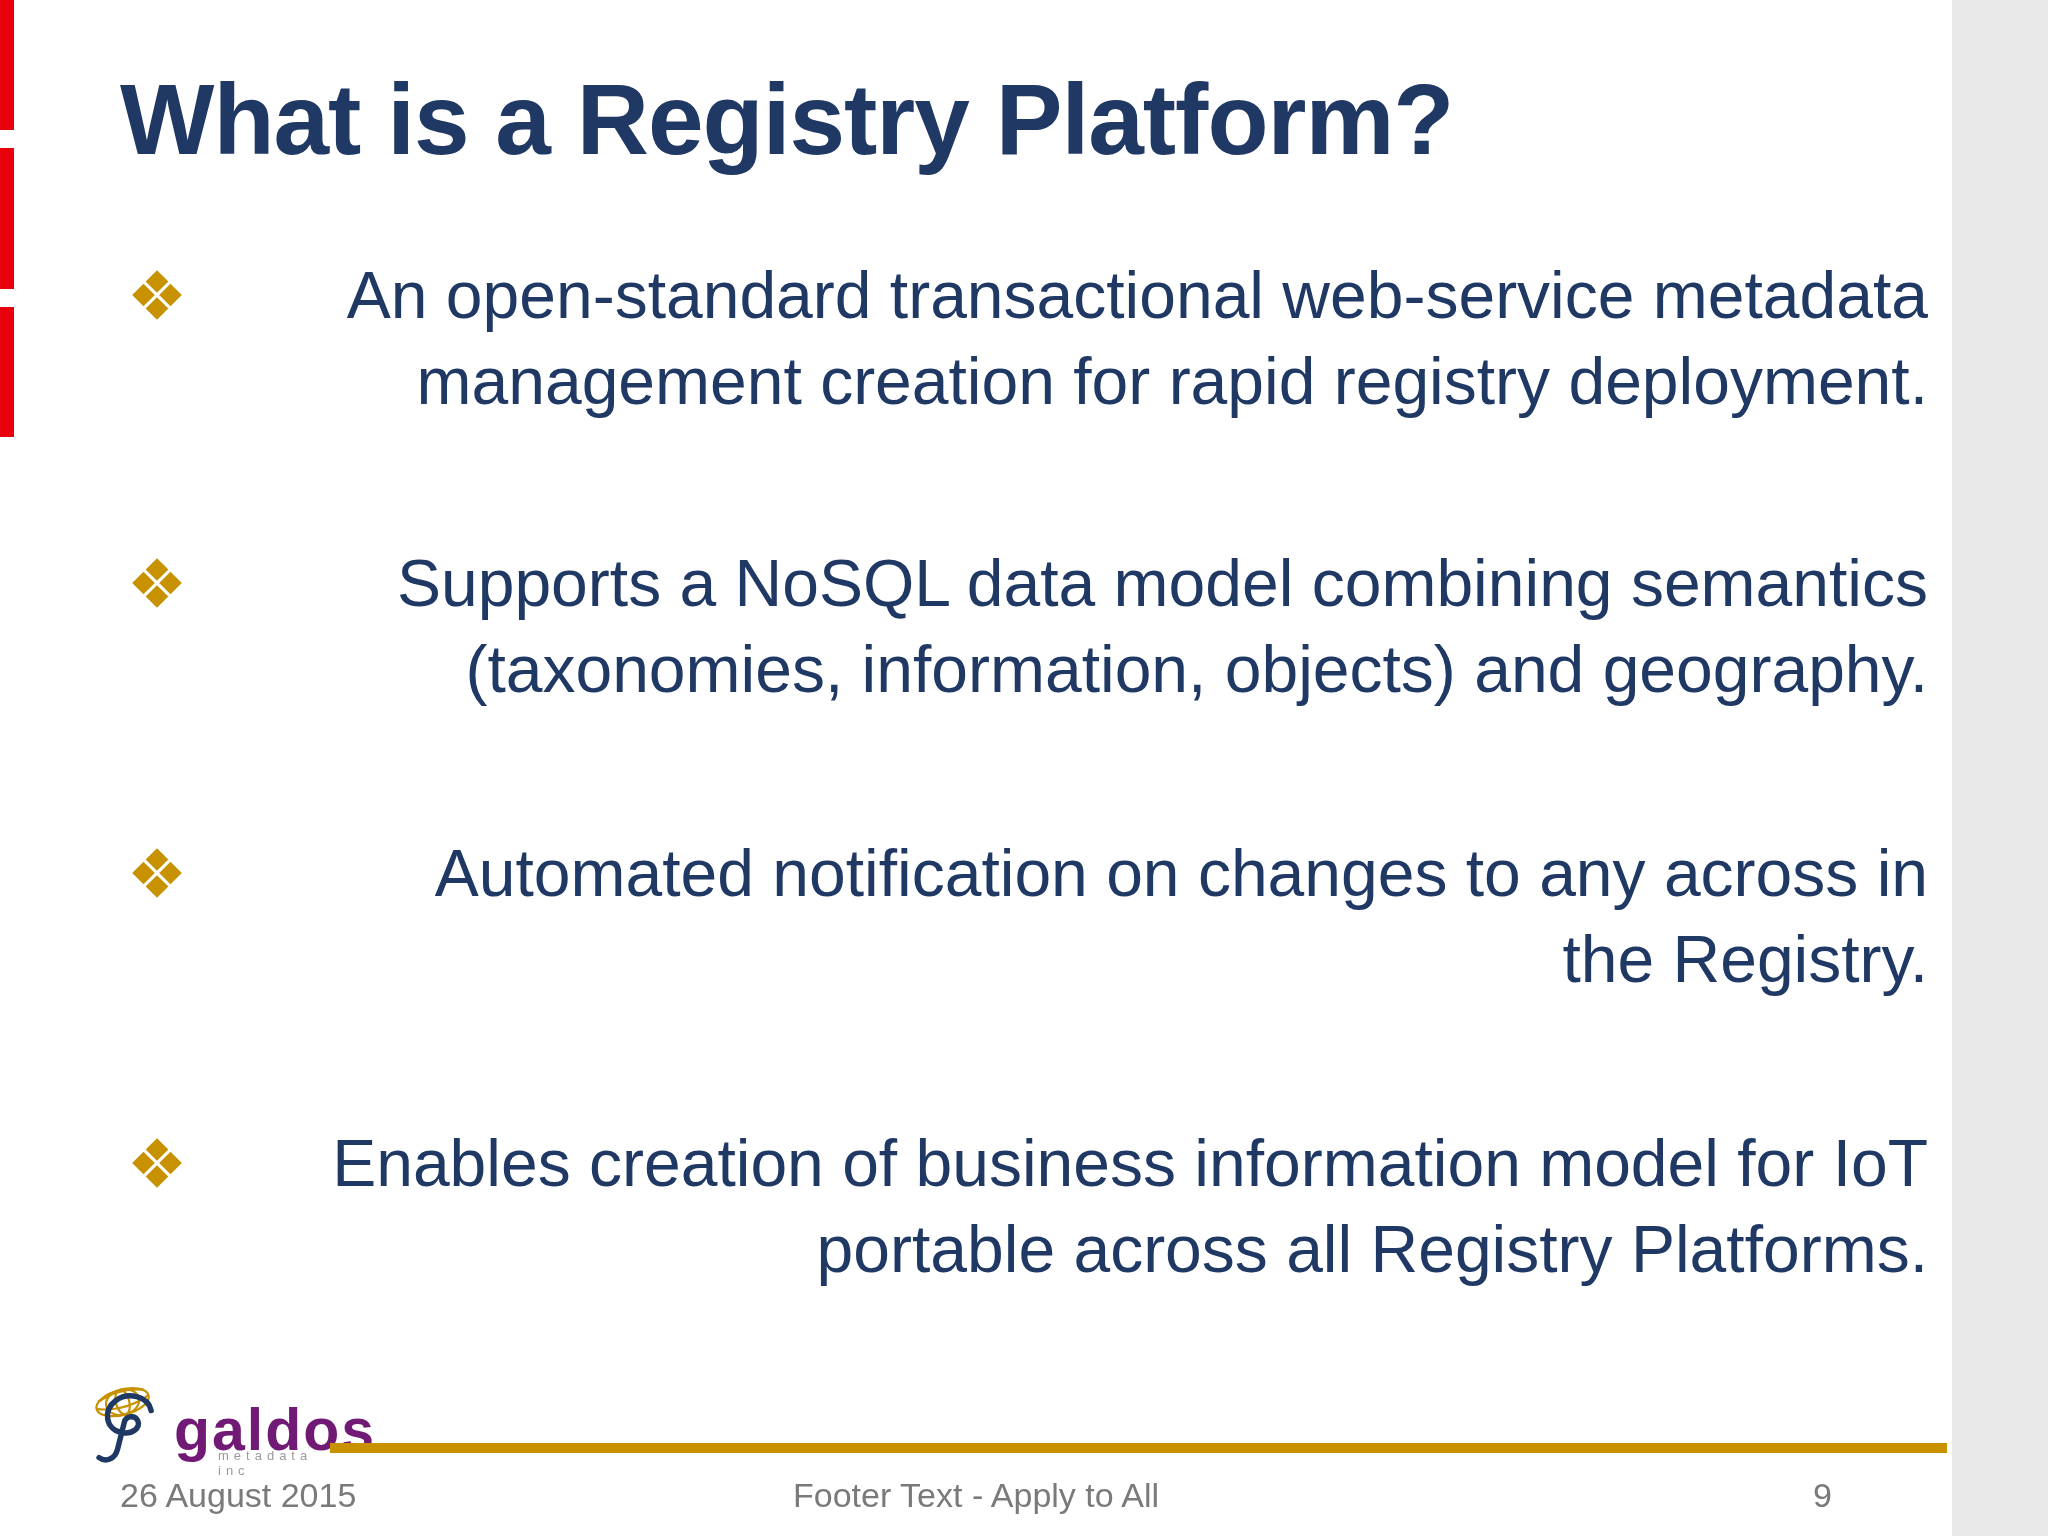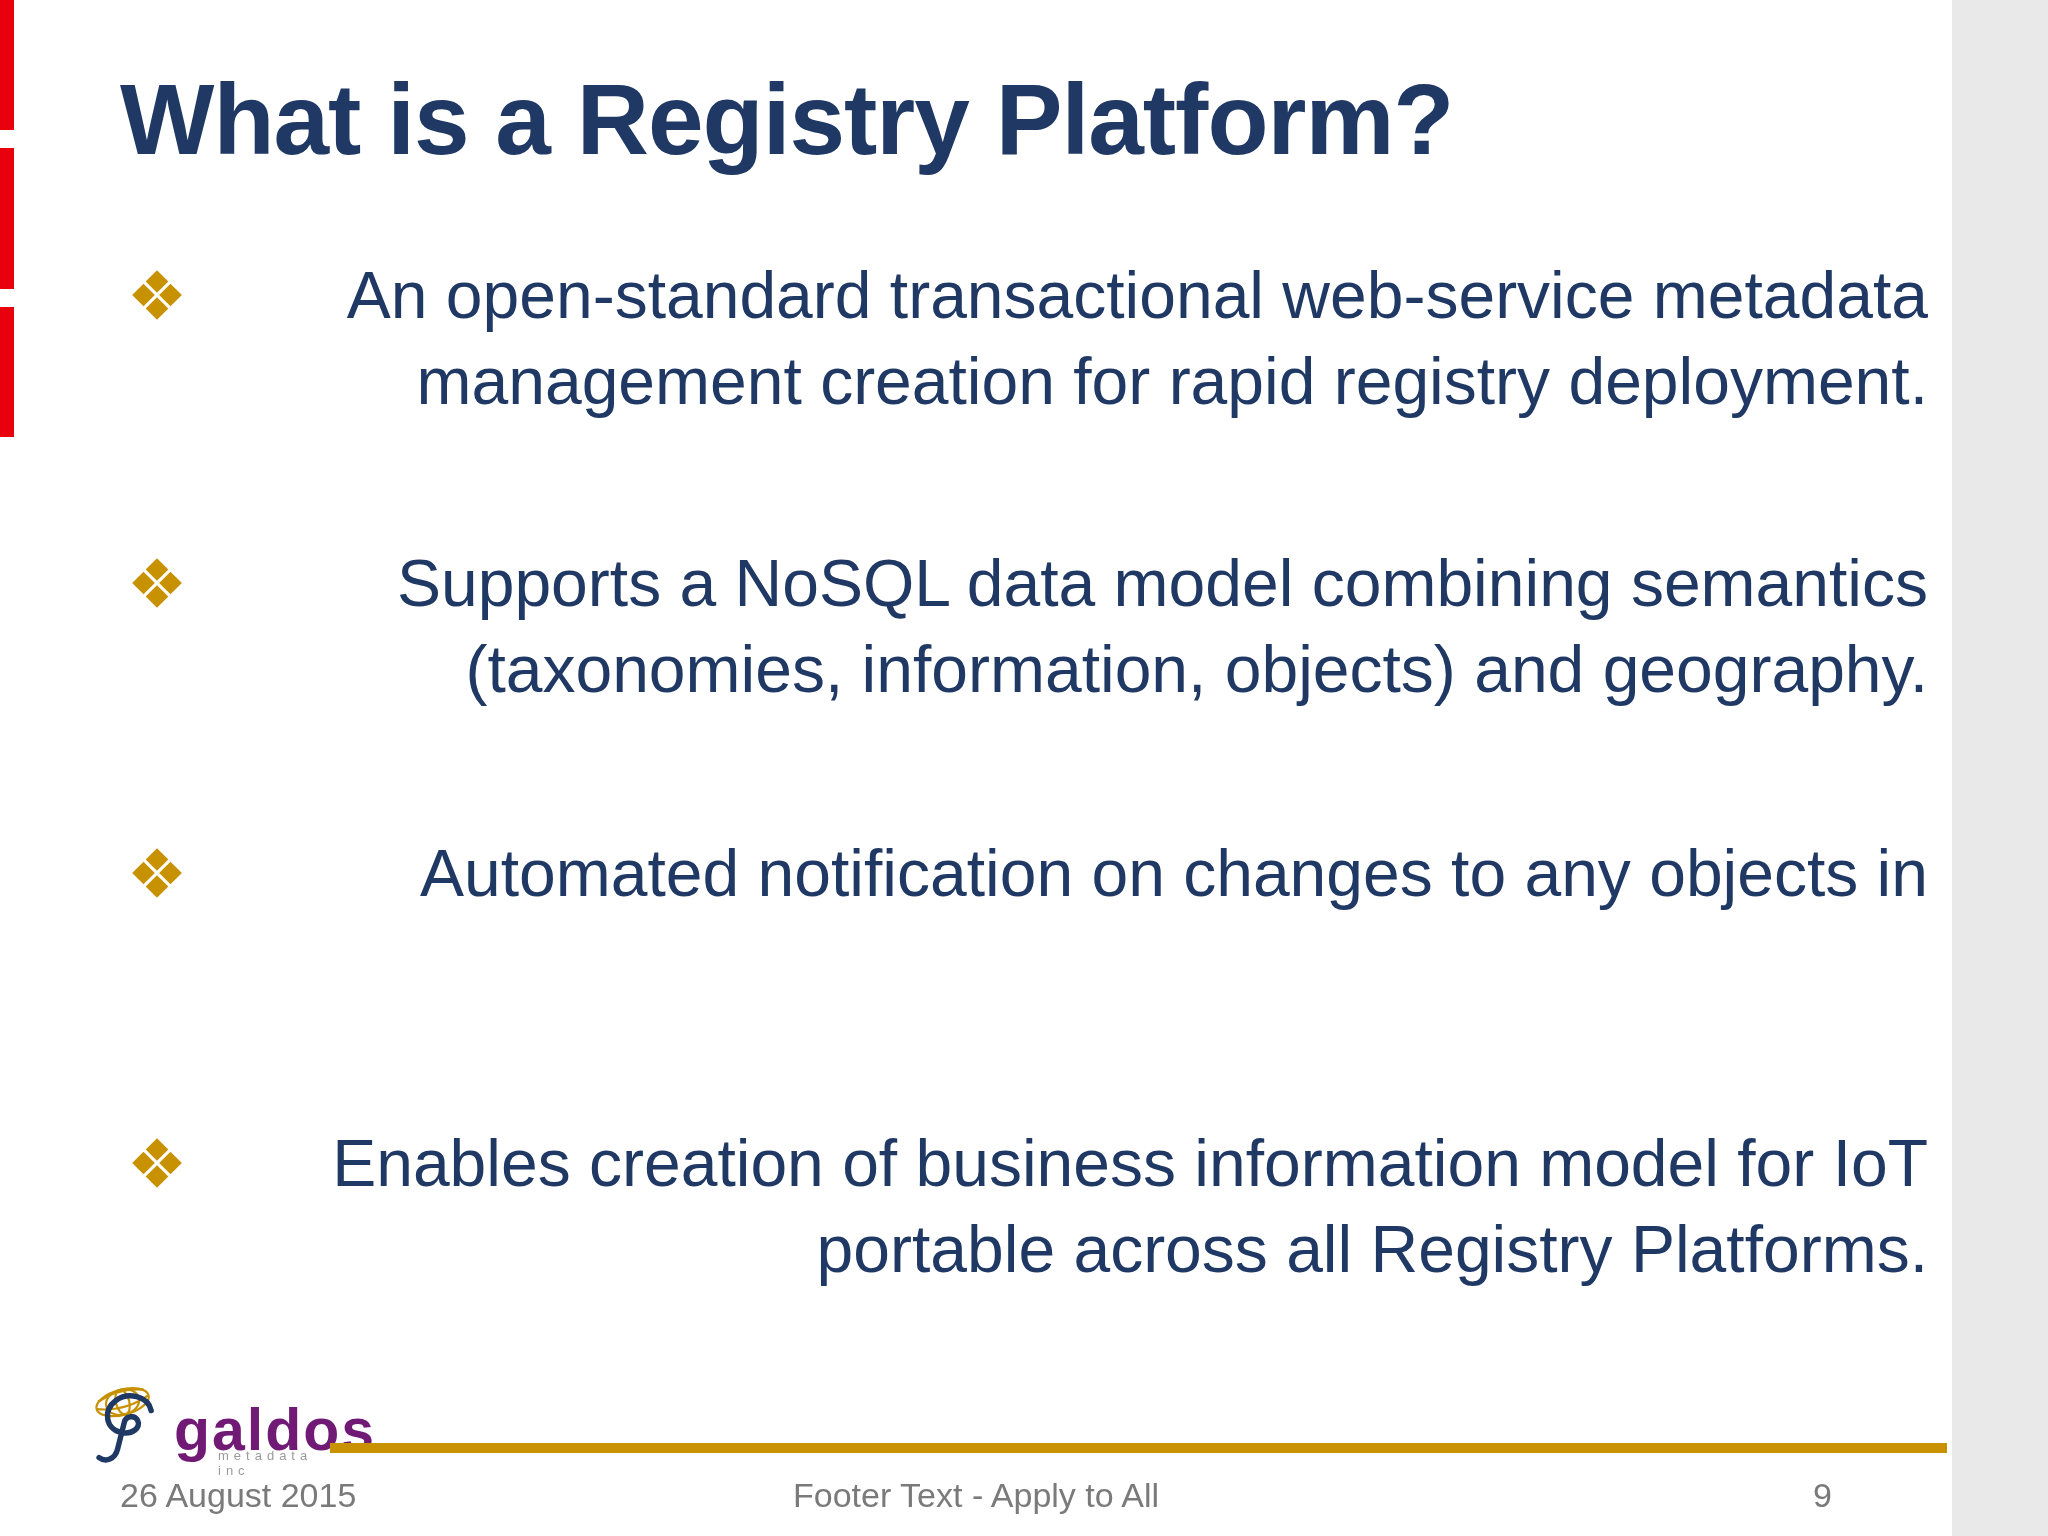--- a/index.html
+++ b/index.html
@@ -102,21 +102,22 @@
   <div class="bullet-item b3">
     <svg class="glyph" viewBox="0 0 100 100">
       <g fill="#C79100">
         <path d="M50 4 L71 25 L50 46 L29 25 Z"></path>
         <path d="M25 29 L46 50 L25 71 L4 50 Z"></path>
         <path d="M75 29 L96 50 L75 71 L54 50 Z"></path>
         <path d="M50 54 L71 75 L50 96 L29 75 Z"></path>
       </g>
     </svg>
     <div class="btext">
-      <div>Automated notification on changes to any objects in</div>
+      <div>Automated notification on changes to any across in</div>
+      <div>the Registry.</div>
     </div>
   </div>
 
   <div class="bullet-item b4">
     <svg class="glyph" viewBox="0 0 100 100">
       <g fill="#C79100">
         <path d="M50 4 L71 25 L50 46 L29 25 Z"></path>
         <path d="M25 29 L46 50 L25 71 L4 50 Z"></path>
         <path d="M75 29 L96 50 L75 71 L54 50 Z"></path>
         <path d="M50 54 L71 75 L50 96 L29 75 Z"></path>

